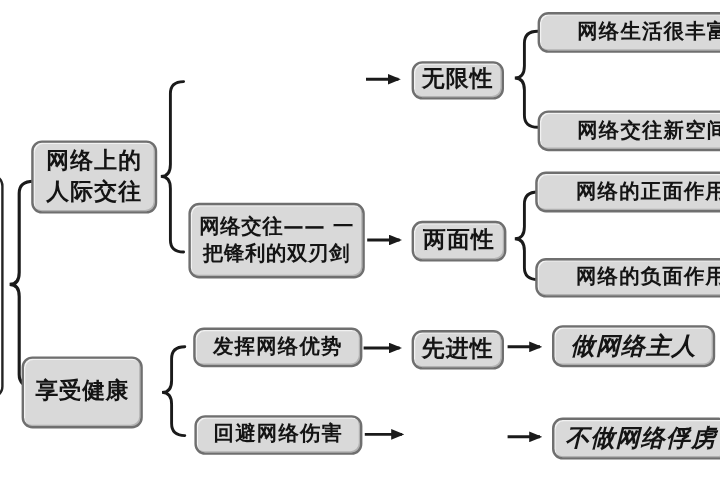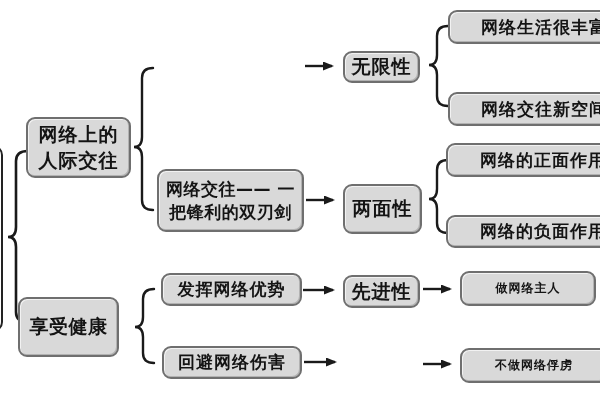--- a/index.html
+++ b/index.html
@@ -13,21 +13,21 @@
     background:#d9d9d9;border:2px solid #6f6f6f;border-radius:9px;
     display:flex;flex-direction:column;align-items:center;justify-content:center;
     text-align:center;color:#141414;font-weight:bold;letter-spacing:1px;
     box-shadow:inset 1px 1px 0 rgba(255,255,255,.65), inset -1px -1px 0 rgba(0,0,0,.18);
   }
   .box .ln{display:block;line-height:1.32;white-space:nowrap;}
   .root-box{
     position:absolute;box-sizing:border-box;background:#ffffff;
     border:2.5px solid #232323;border-radius:10px;
   }
-  .fs17{font-size:17px;} .fs18{font-size:12px;} .fs19{font-size:19px;}
+  .fs17{font-size:17px;} .fs18{font-size:20px;font-style:italic;} .fs19{font-size:19px;}
   svg{display:block;}
 </style>
 </head>
 <body>
 
 <div class="stage">
 
   <div class="layer">
     <svg width="600" height="400" viewBox="0 0 600 400">
       <defs>
@@ -72,21 +72,21 @@
     <span class="ln">网络交往—— 一</span>
     <span class="ln">把锋利的双刃剑</span>
   </div>
   <div class="box fs17" style="left:162px;top:346px;width:140px;height:33px;">
     <span class="ln">回避网络伤害</span>
   </div>
 
   <div class="box fs19" style="left:343px;top:51px;width:77px;height:32px;">
     <span class="ln">无限性</span>
   </div>
-  <div class="box fs19" style="left:343px;top:184px;width:79px;height:50px;">
+  <div class="box fs19" style="left:343px;top:184px;width:79px;height:34px;">
     <span class="ln">两面性</span>
   </div>
   <div class="box fs19" style="left:343px;top:275px;width:77px;height:33px;align-items:center;">
     <span class="ln">先进性</span>
   </div>
 
   <div class="box fs17" style="left:448px;top:10px;width:192px;height:34px;">
     <span class="ln">网络生活很丰富</span>
   </div>
   <div class="box fs17" style="left:448px;top:92px;width:192px;height:34px;">

